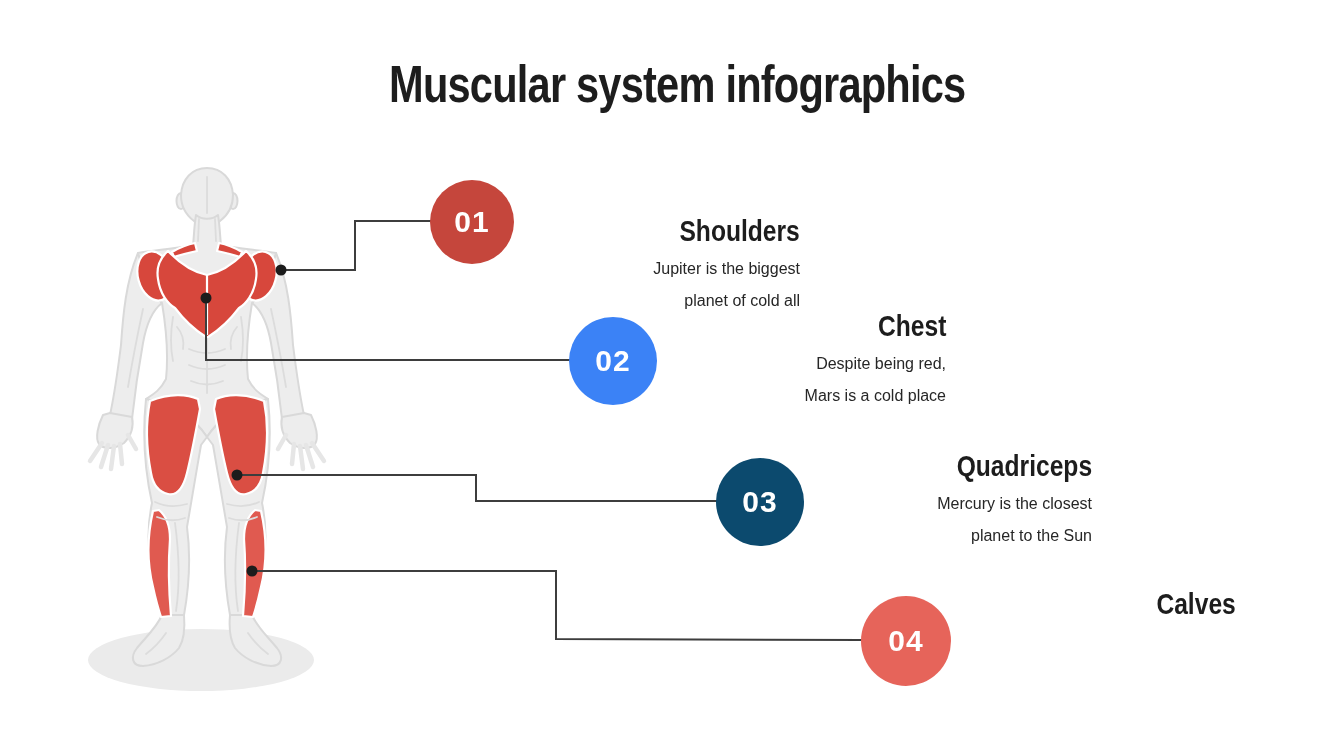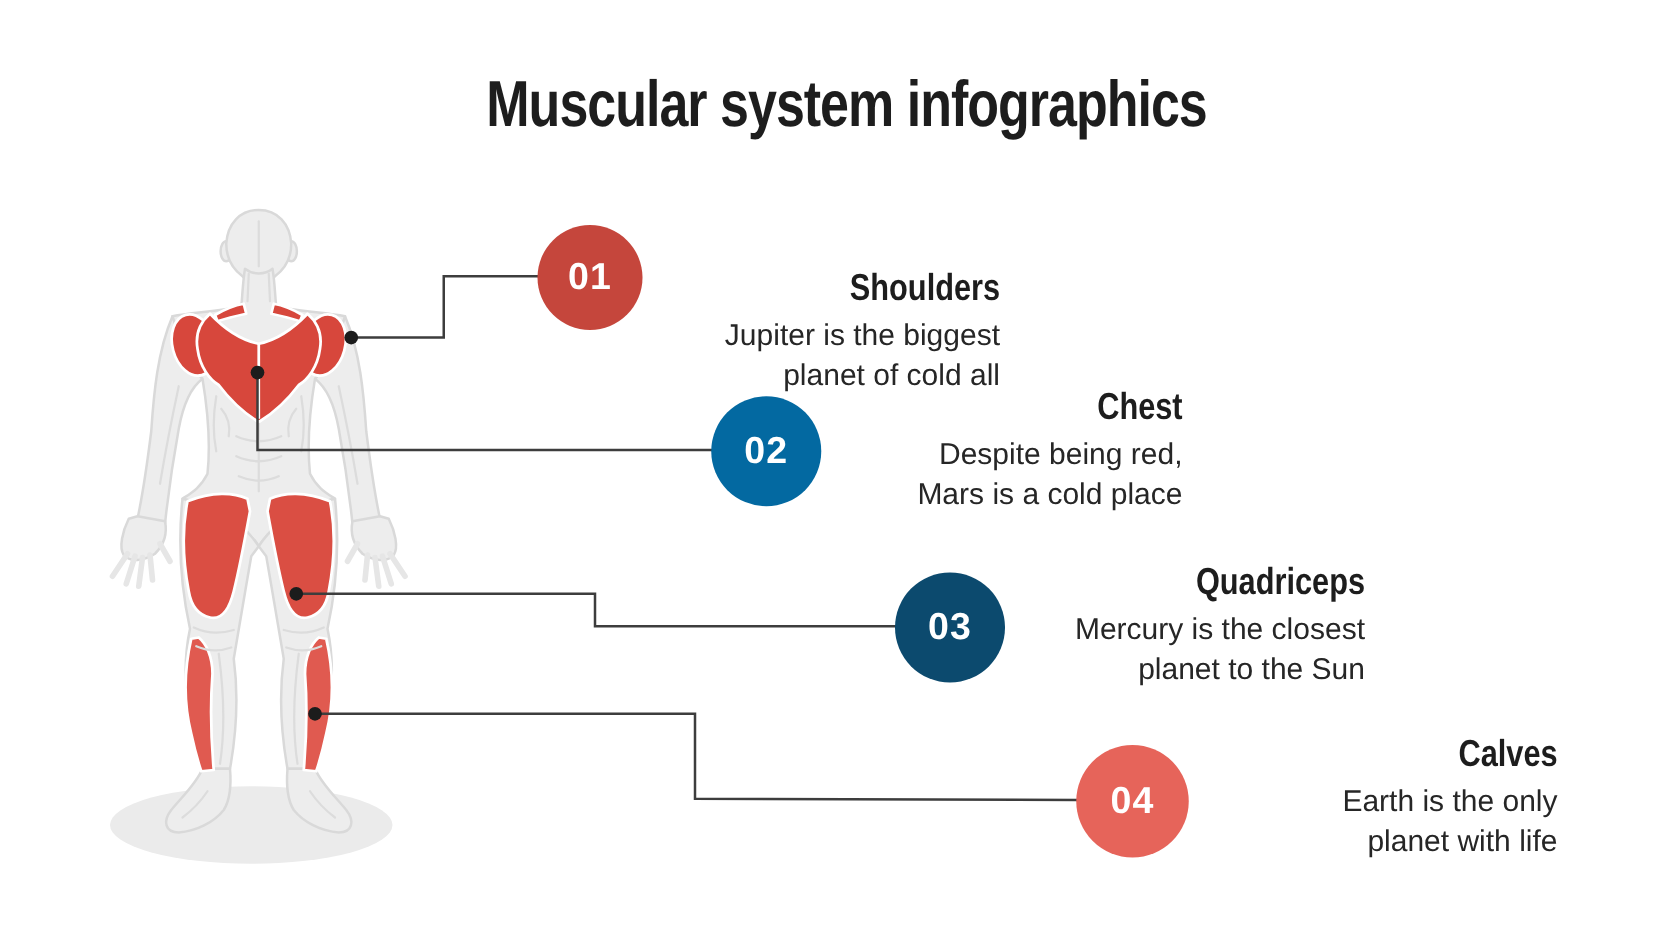--- a/index.html
+++ b/index.html
@@ -51,26 +51,26 @@
   .badge-4 { left:861px; top:596px; width:90px; height:90px; }
 
   
   .item-text { position:absolute; text-align:right; }
   .item-text h2 {
     font-size:30px; font-weight:700; line-height:36px;
     color: var(--title_color, #1d1d1d);
     transform: scaleX(0.82); transform-origin:100% 50%;
     white-space:nowrap; margin-bottom:4px;
   }
-  .item-text .desc { font-size:24px; line-height:32px; color: var(--text_color, #262626); }
+  .item-text .desc { font-size:16px; line-height:32px; color: var(--text_color, #262626); }
   .item-text .desc span { display:block; white-space:nowrap; }
   .text-1 { right:538px; top:168px;margin-top:45px; }
   .text-2 { right:392px; top:308px; }
   .text-3 { right:246px; top:448px; }
-  .text-4 { right:92px; top:586px; }
+  .text-4 { right:102px; top:586px; }
 </style>
 </head>
 <body>
 
 <div class="canvas">
 
   <div class="title-wrap">
     <span>Muscular system infographics</span>
   </div>
 
@@ -156,21 +156,21 @@
     <polyline points="252,571 556,571 556,639 862,640"></polyline>
     <circle cx="281" cy="270" r="5.5"></circle>
     <circle cx="206" cy="298" r="5.5"></circle>
     <circle cx="237" cy="475" r="5.5"></circle>
     <circle cx="252" cy="571" r="5.5"></circle>
   </svg>
 
   <div class="badge badge-1" style="background-color: rgb(197, 70, 60);">
     <span>01</span>
   </div>
-  <div class="badge badge-2" style="background-color: #0369a1;">
+  <div class="badge badge-2" style="background-color: #3b82f6;">
     <span>02</span>
   </div>
   <div class="badge badge-3" style="background-color: #0c4a6e;">
     <span>03</span>
   </div>
   <div class="badge badge-4" style="background-color: rgb(230, 100, 90);">
     <span>04</span>
   </div>
 
   <div class="item-text text-1">
@@ -189,19 +189,15 @@
   </div>
   <div class="item-text text-3">
     <h2>Quadriceps</h2>
     <div class="desc">
       <span>Mercury is the closest</span>
       <span>planet to the Sun</span>
     </div>
   </div>
   <div class="item-text text-4">
     <h2>Calves</h2>
-    <div class="desc">
-      <span>Earth is the only</span>
-      <span>planet with life</span>
-    </div>
   </div>
 
 </div>
 
 </body></html>

